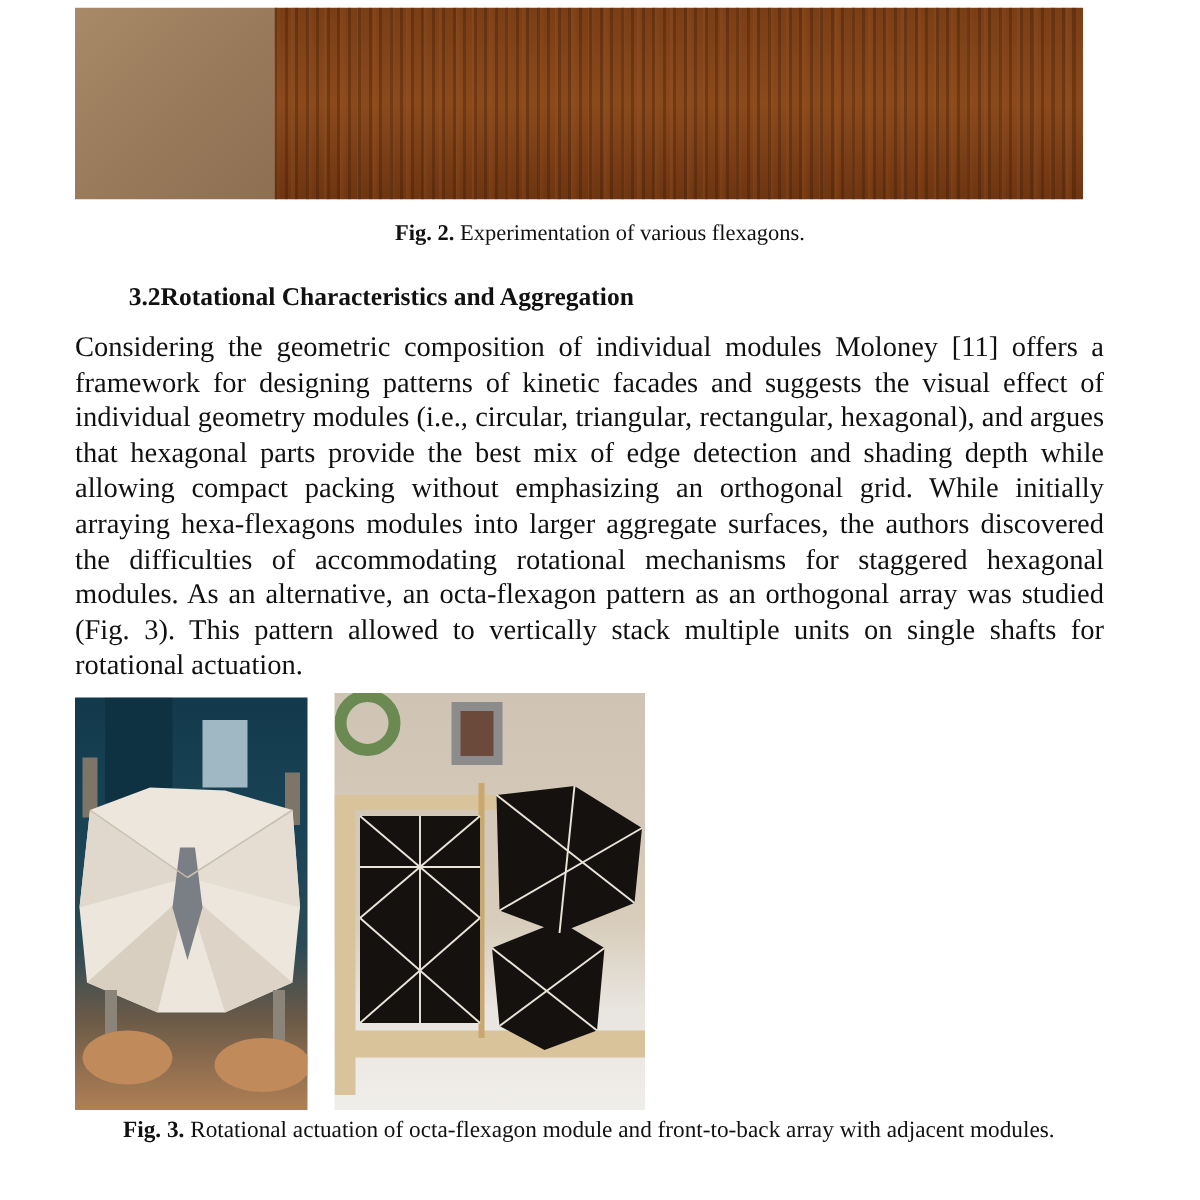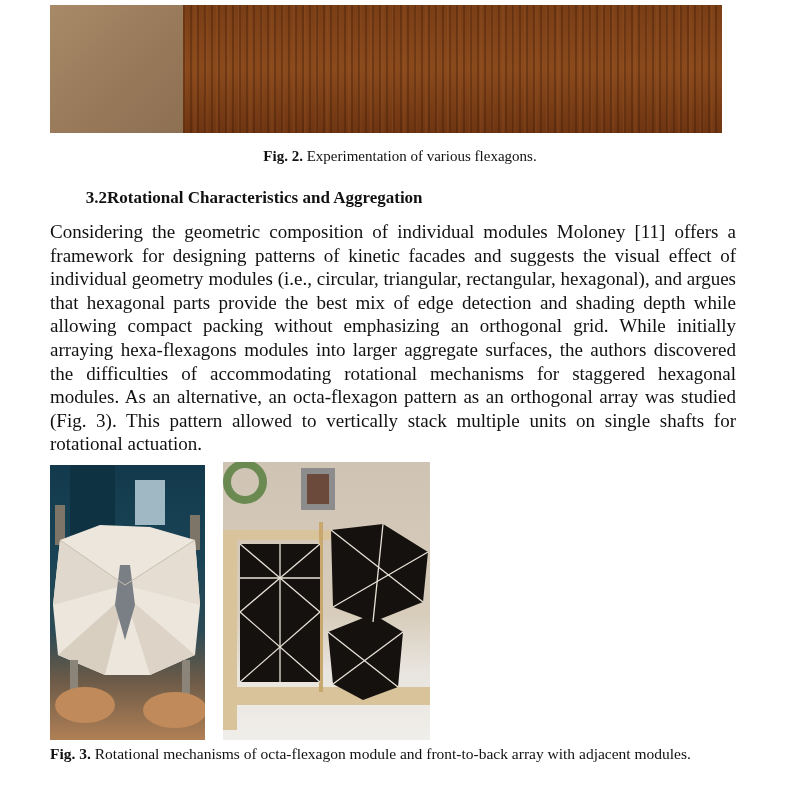--- a/index.html
+++ b/index.html
@@ -25,21 +25,21 @@
 
   #body-text { left:50px; top:220px; width:686px; font-size:19px; line-height:23.6px; text-align:justify; }
   #body-text p { margin:0; text-align:justify; }
 
   #fig3-left { left:50px; top:465px; width:155px; height:275px; overflow:hidden;
      background:linear-gradient(180deg,#123a4c 0%,#1a4456 35%,#2b4a55 60%,#6b5a48 78%,#b08055 100%); }
   #fig3-right { left:223px; top:462px; width:207px; height:278px; overflow:hidden;
      background:linear-gradient(180deg,#cfc4b4 0%,#d8cdbb 55%,#e8e4de 75%,#f0eeea 100%); }
 
   #fig3-caption { left:50px; top:742px; width:686px; font-size:15.5px; line-height:23px; text-align:justify; }
-  #fig3-caption b { font-weight:bold; }
+  #fig3-caption b { font-weight:bold;margin-left:32px; }
 </style>
 </head>
 <body>
 
 <div id="fig2" class="abs">
   <div class="panel p-table">
     <svg class="flex-shape" width="133" height="128" viewBox="0 0 133 128">
       <polygon points="50,13 100,35 118,80 100,113 55,116 25,60" fill="#e4e6ef"></polygon>
       <polygon points="50,13 80,65 25,60" fill="#c9cde0"></polygon>
       <polygon points="50,13 100,35 80,65" fill="#d9dcea"></polygon>
@@ -146,14 +146,14 @@
       <line x1="108" y1="68" x2="200" y2="140"></line>
         <line x1="205" y1="90" x2="110" y2="145"></line>
       <line x1="160" y1="62" x2="150" y2="160"></line>
       <line x1="105" y1="170" x2="175" y2="225"></line>
         <line x1="180" y1="170" x2="110" y2="222"></line>
     </g>
   </svg>
 </div>
 
 <div id="fig3-caption" class="abs">
-  <b>Fig. 3.</b><span> Rotational mechanisms of octa-flexagon module and front-to-back array with adjacent modules.</span>
+  <b>Fig. 3.</b><span> Rotational actuation of octa-flexagon module and front-to-back array with adjacent modules.</span>
 </div>
 
 </body></html>

